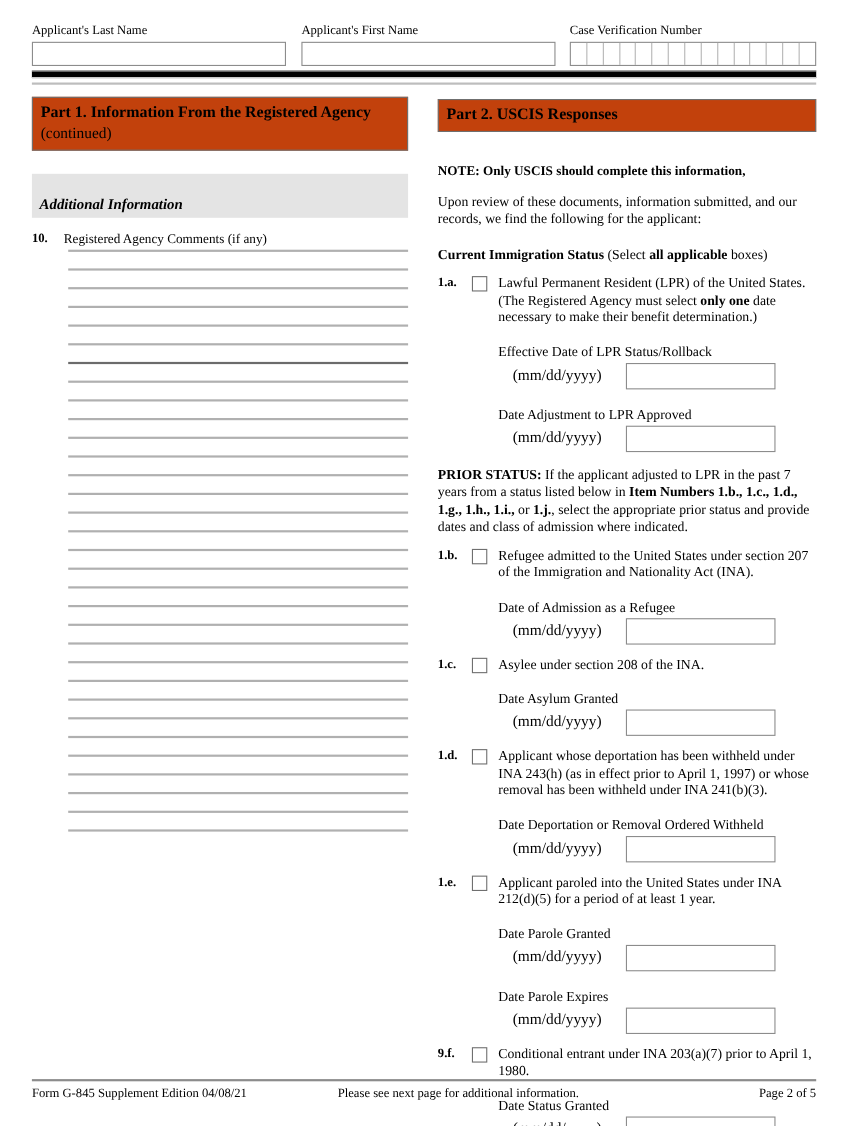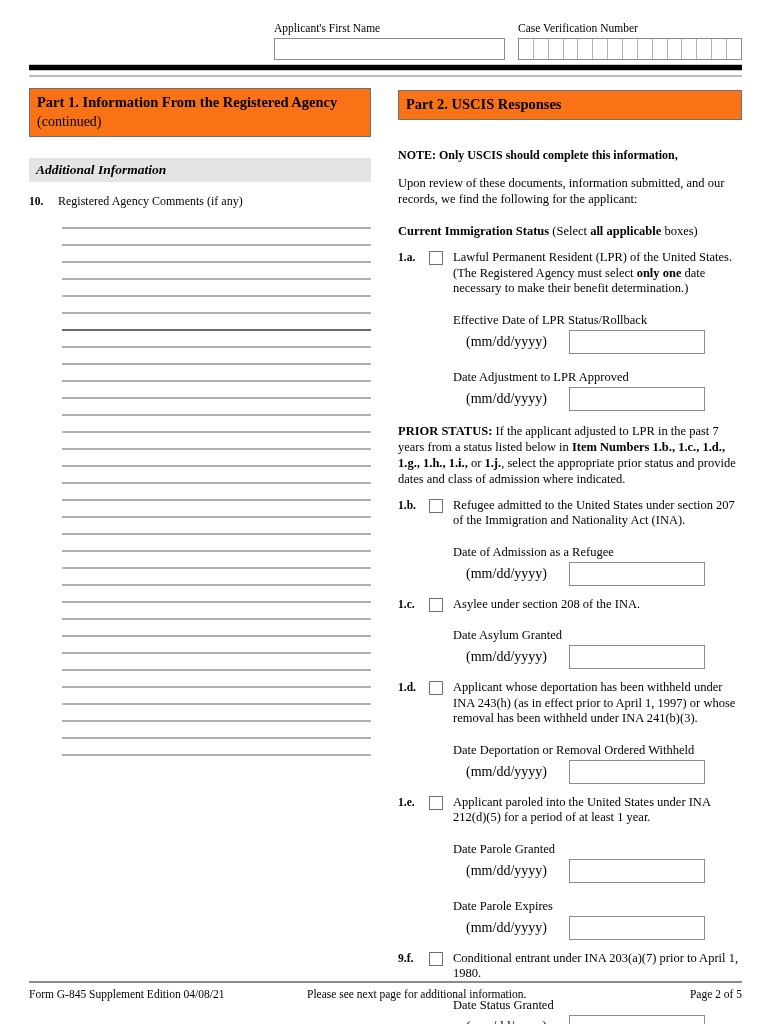--- a/index.html
+++ b/index.html
@@ -76,41 +76,41 @@
     left: 29px; top: 88px;
     width: 342px;
   }
   #col-right {
     position: absolute;
     left: 398px; top: 90px;
     width: 344px;
   }
 
   .part-banner {
-    background: #f97316;
+    background: #c2410c;
     border: 1px solid #6f6f6f;
     box-sizing: border-box;
     font-weight: bold;
     font-size: 14.5px;
     line-height: 19px;
     padding: 4px 7px 5px 7px;
   }
   .part-banner .cont {
     font-weight: normal;
     font-size: 14px;
     display: block;
   }
 
   .subsection-banner {
     background: #e4e4e4;
     font-weight: bold;
     font-style: italic;
     font-size: 13.5px;
     line-height: 17px;
-    padding: 3px 7px 4px 7px;
+    padding: 19px 7px 4px 7px;
     margin-top: 21px;
   }
 
   .item-row {
     display: flex;
     margin-top: 12px;
     font-size: 12px;
     line-height: 15px;
   }
   .item-num {
@@ -226,20 +226,24 @@
     justify-content: space-between;
     font-size: 11.5px;
   }
   #footer .f-center { position: absolute; left: 278px; }
 </style>
 </head>
 <body>
 
 <div id="top-header">
 
+  <div class="hdr-field" id="last-name-field">
+    <div class="hdr-label">Applicant's Last Name</div>
+    <div class="hdr-box"></div>
+  </div>
 
   <div class="hdr-field" id="first-name-field">
     <div class="hdr-label">Applicant's First Name</div>
     <div class="hdr-box"></div>
   </div>
 
   <div class="hdr-field" id="cvn-field">
     <div class="hdr-label">Case Verification Number</div>
     <div id="cvn-boxes">
         <div class="cvn-cell"></div>

